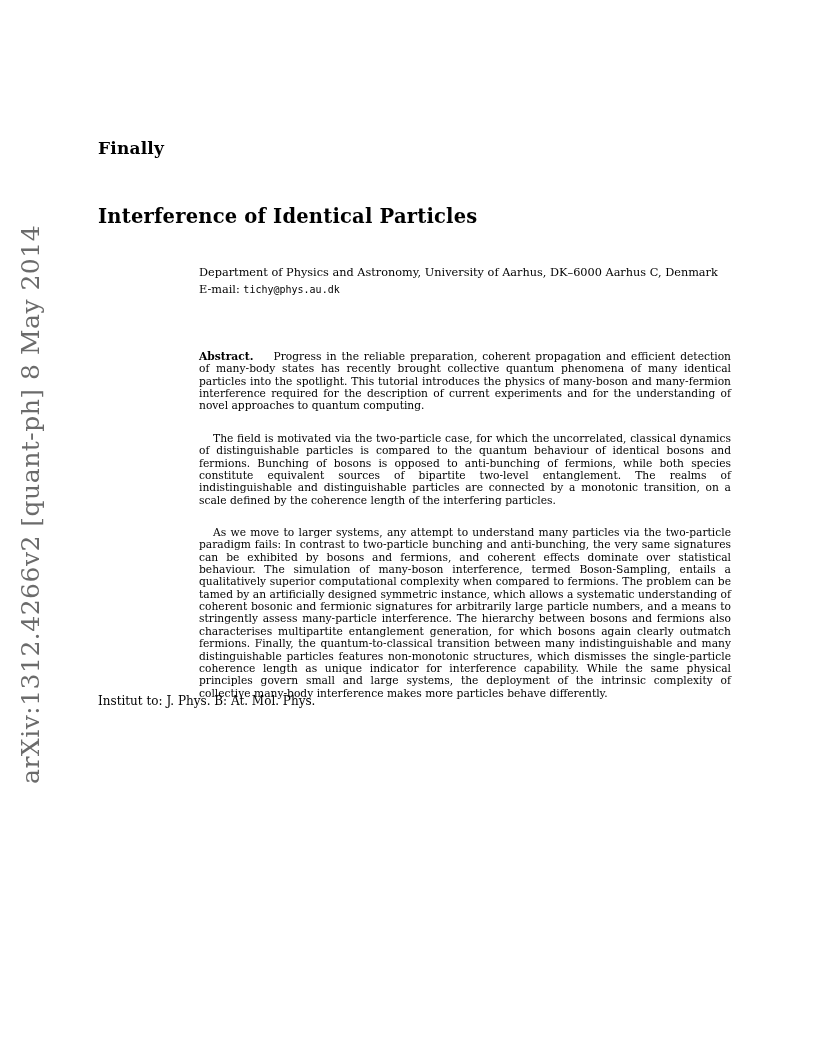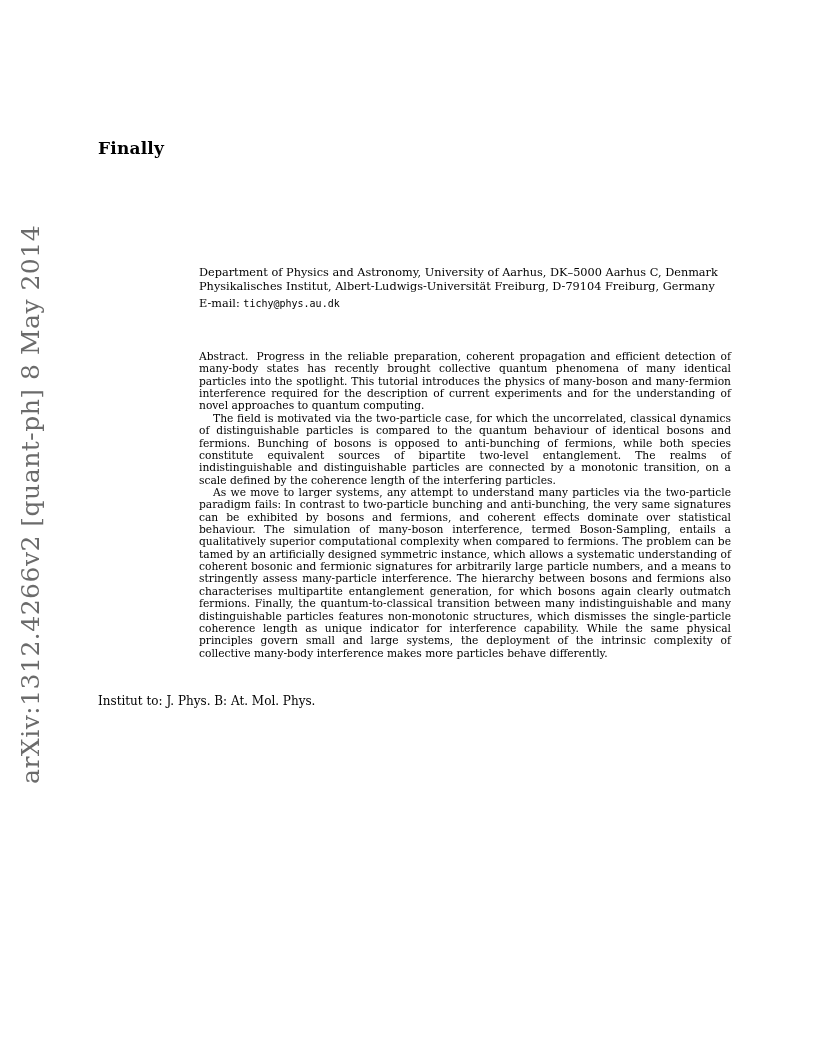--- a/index.html
+++ b/index.html
@@ -75,49 +75,50 @@
     width: 532px;
     font-size: 10.7px;
     line-height: 1.155;
     text-align: justify;
   }
   .abstract p {
     margin: 0;
   }
   .abstract p.indented {
     text-indent: 14px;
+    margin-top: 20px;
   }
   .abstract-label {
-    font-weight: normal;
-    padding-right: 8px;
+    font-weight: bold;
+    padding-right: 20px;
   }
   .submitted {
     position: absolute;
     left: 98px;
     top: 694px;
     font-size: 12px;
   }
   .journal-name {
   }
 </style>
 </head>
 <body>
 
 <div class="page">
 
   <div class="watermark">arXiv:1312.4266v2  [quant-ph]  8 May 2014</div>
 
   <div class="doc-type">Finally</div>
 
   <div class="title">
+    <div>Interference of Identical Particles</div>
   </div>
 
   <div class="author-block">
-    <div class="affiliation">Department of Physics and Astronomy, University of Aarhus, DK–5000 Aarhus C, Denmark</div>
-    <div class="affiliation">Physikalisches Institut, Albert-Ludwigs-Universität Freiburg, D-79104 Freiburg, Germany</div>
+    <div class="affiliation">Department of Physics and Astronomy, University of Aarhus, DK–6000 Aarhus C, Denmark</div>
     <div class="email-line">
       <span>E-mail:</span>
       <span class="email-addr">tichy@phys.au.dk</span>
     </div>
   </div>
 
   <div class="abstract">
     <p><span class="abstract-label">Abstract.</span><span>Progress in the reliable preparation, coherent propagation and efficient detection of many-body states has recently brought collective quantum phenomena of many identical particles into the spotlight. This tutorial introduces the physics of many-boson and many-fermion interference required for the description of current experiments and for the understanding of novel approaches to quantum computing.</span></p>
     <p class="indented">The field is motivated via the two-particle case, for which the uncorrelated, classical dynamics of distinguishable particles is compared to the quantum behaviour of identical bosons and fermions. Bunching of bosons is opposed to anti-bunching of fermions, while both species constitute equivalent sources of bipartite two-level entanglement. The realms of indistinguishable and distinguishable particles are connected by a monotonic transition, on a scale defined by the coherence length of the interfering particles.</p>
     <p class="indented">As we move to larger systems, any attempt to understand many particles via the two-particle paradigm fails: In contrast to two-particle bunching and anti-bunching, the very same signatures can be exhibited by bosons and fermions, and coherent effects dominate over statistical behaviour. The simulation of many-boson interference, termed Boson-Sampling, entails a qualitatively superior computational complexity when compared to fermions. The problem can be tamed by an artificially designed symmetric instance, which allows a systematic understanding of coherent bosonic and fermionic signatures for arbitrarily large particle numbers, and a means to stringently assess many-particle interference. The hierarchy between bosons and fermions also characterises multipartite entanglement generation, for which bosons again clearly outmatch fermions. Finally, the quantum-to-classical transition between many indistinguishable and many distinguishable particles features non-monotonic structures, which dismisses the single-particle coherence length as unique indicator for interference capability. While the same physical principles govern small and large systems, the deployment of the intrinsic complexity of collective many-body interference makes more particles behave differently.</p>

